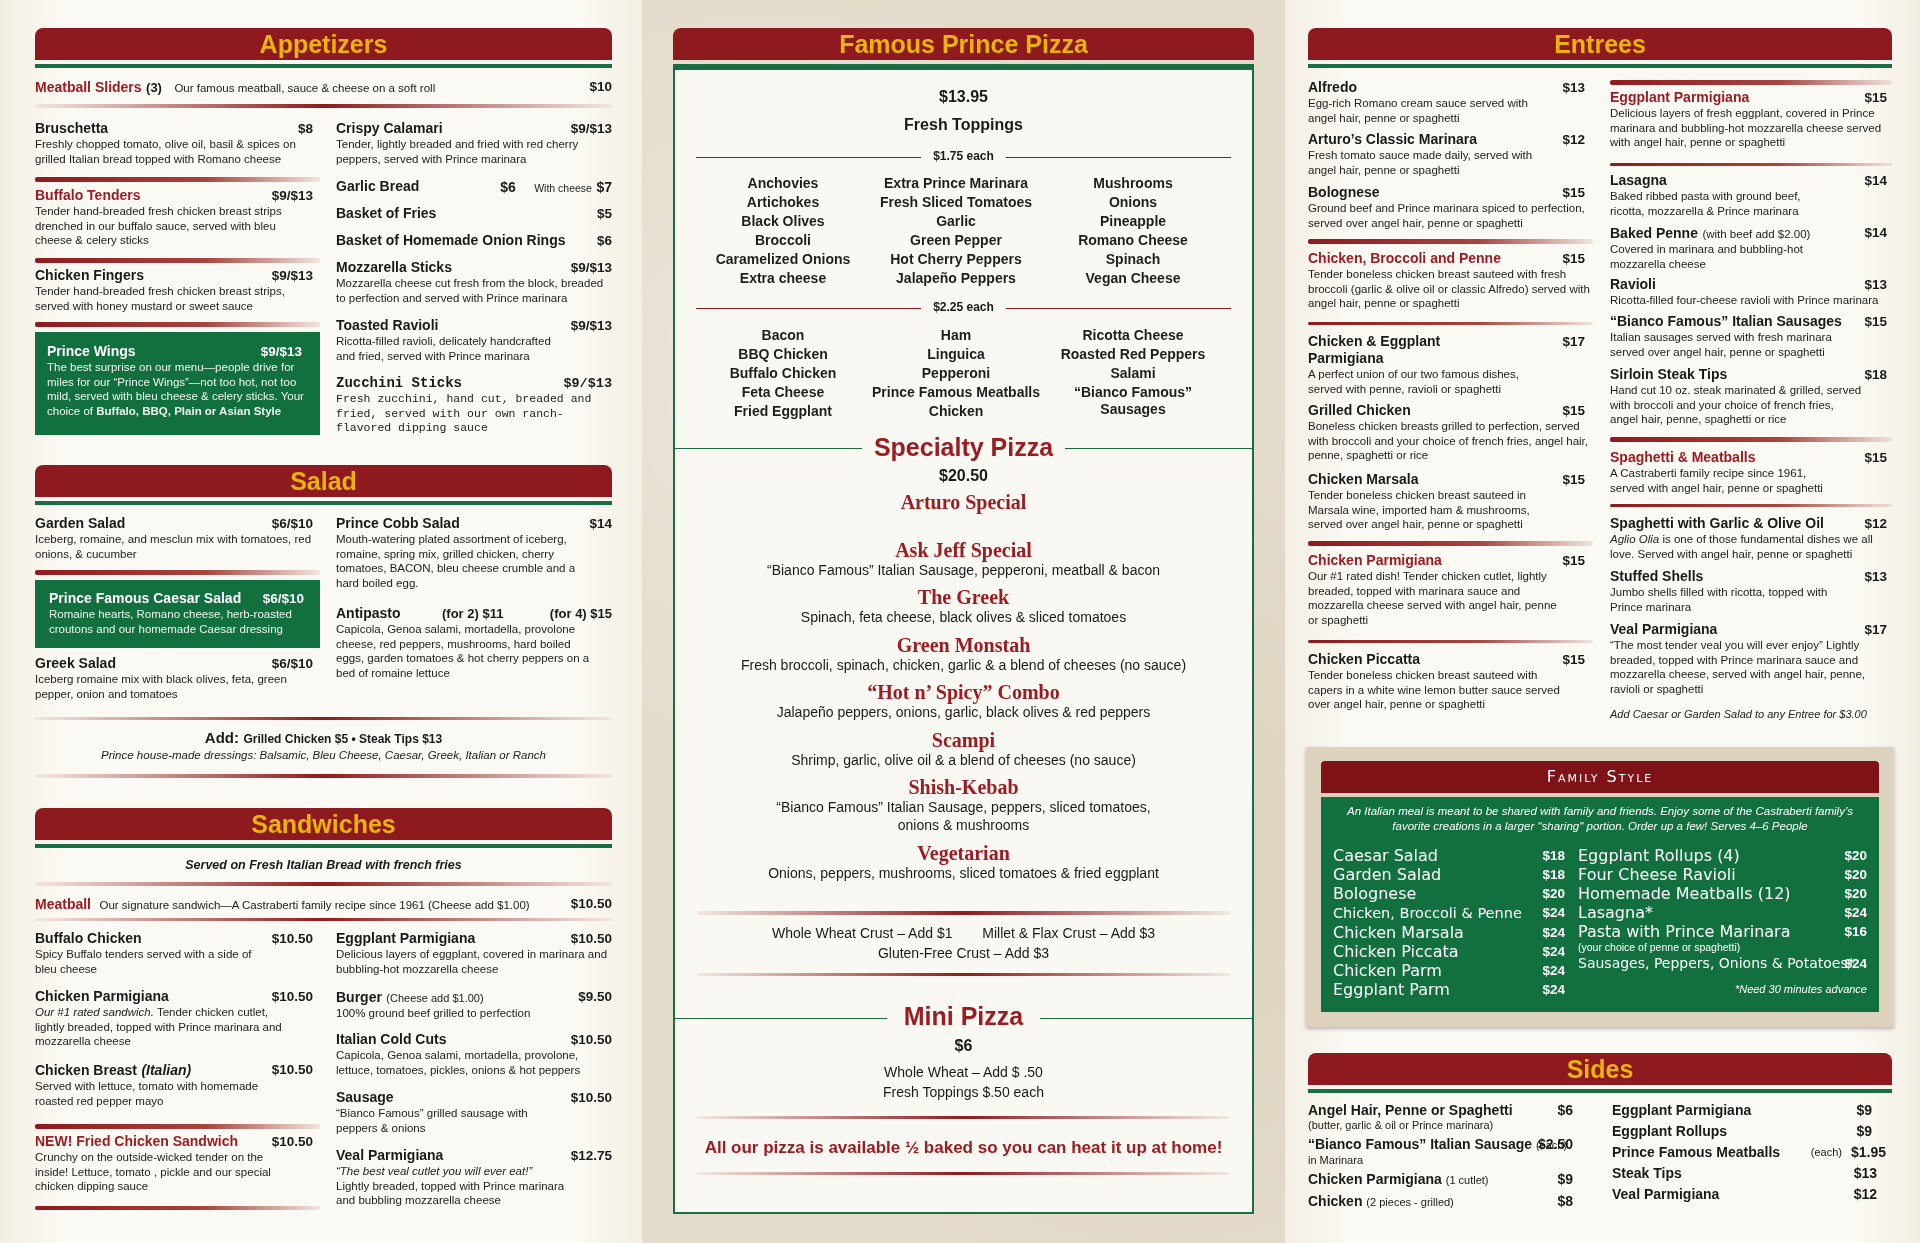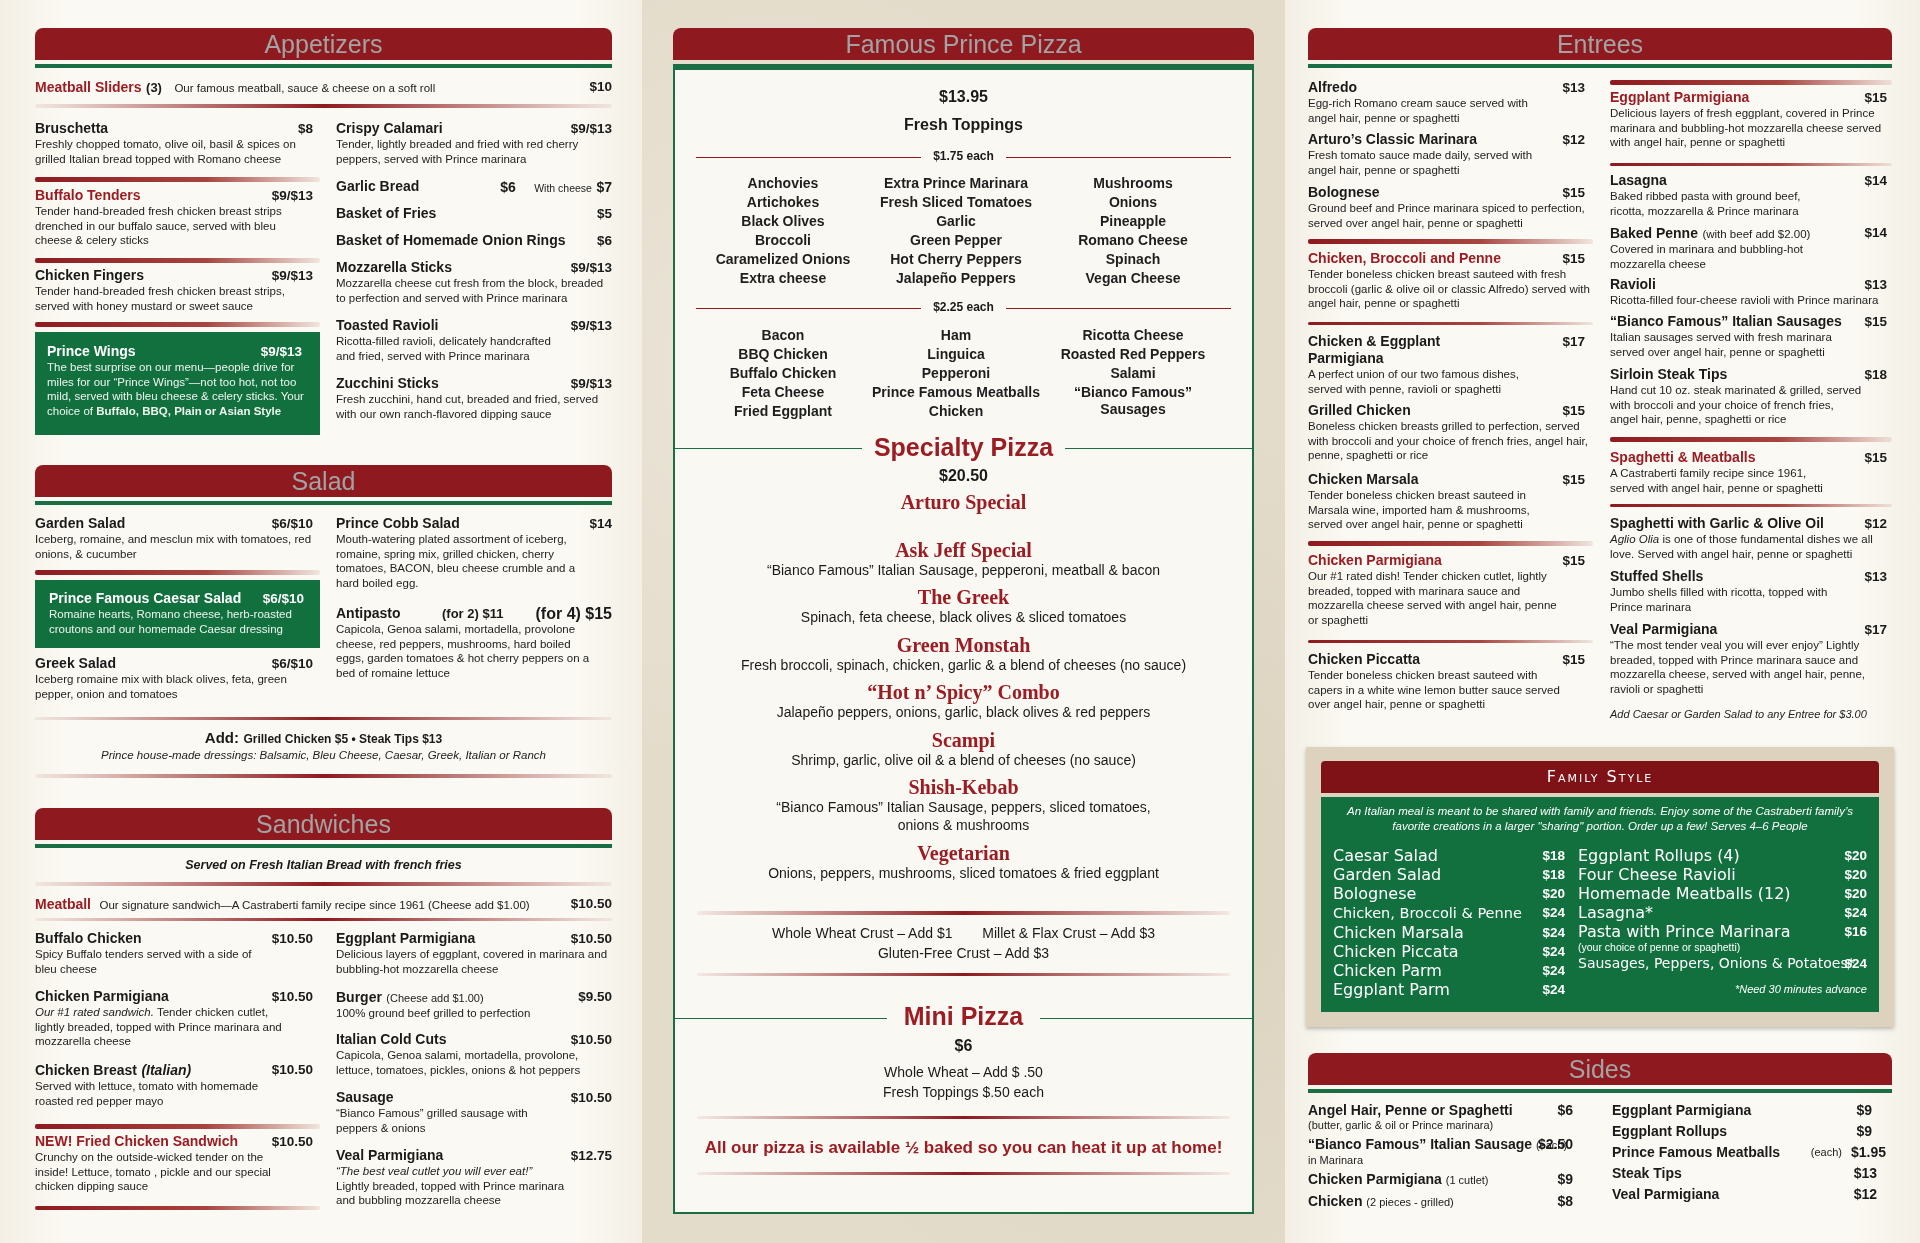--- a/index.html
+++ b/index.html
@@ -10,23 +10,23 @@
     background: #f7f3ea;
     position: relative;
   }
   .panel { position: absolute; top: 0; height: 1243px; }
   .panel-left { left: 0; width: 642px; background: linear-gradient(90deg, #f3efe5 0%, #fbf9f3 10%, #fbf9f3 90%, #f3efe5 100%); }
   .panel-mid { left: 642px; width: 643px; background: #e4dccb;
     background-image: radial-gradient(circle at 20% 30%, rgba(255,255,255,0.25) 0, transparent 40%), radial-gradient(circle at 80% 70%, rgba(180,165,140,0.2) 0, transparent 45%); }
   .panel-right { left: 1285px; width: 635px; background: linear-gradient(90deg, #f3efe5 0%, #fbf9f3 10%, #fbf9f3 90%, #f3efe5 100%); }
 
   .sec-header {
-    position: absolute; background: #8e1a1f; color: #a3a3a3;
+    position: absolute; background: #8e1a1f; color: #eab308;
     border-radius: 8px 8px 0 0; text-align: center;
-    font-weight: normal; font-size: 25px; line-height: 32px; height: 32px;
+    font-weight: bold; font-size: 25px; line-height: 32px; height: 32px;
   }
   .sec-header::after {
     content: ""; position: absolute; left: 0; right: 0; bottom: -8px; height: 4px; background: #1b6e43;
   }
   .abs { position: absolute; }
   .item-name { font-weight: bold; font-size: 14px; line-height: 17px; }
   .item-name.red { color: #9b1c22; }
   .item-price { font-weight: bold; font-size: 13.5px; position: absolute; right: 0; top: 0; line-height: 17px; }
   .item-desc { font-size: 11.5px; line-height: 14.5px; color: #222; }
   .item { position: absolute; }
@@ -130,21 +130,21 @@
 <div class="item" style="left:336px;top:259px;width:276px;">
   <div class="item-name">Mozzarella Sticks</div>
   <div class="item-price">$9/$13</div>
   <div class="item-desc">Mozzarella cheese cut fresh from the block, breaded to perfection and served with Prince marinara</div>
 </div>
 <div class="item" style="left:336px;top:317px;width:276px;">
   <div class="item-name">Toasted Ravioli</div>
   <div class="item-price">$9/$13</div>
   <div class="item-desc" style="width:230px">Ricotta-filled ravioli, delicately handcrafted and fried, served with Prince marinara</div>
 </div>
-<div class="item" style="left:336px;top:375px;width:276px;">
+<div class="item" style="left:336px;top:375px;width:276px;font-family:Liberation Mono, monospace;">
   <div class="item-name">Zucchini Sticks</div>
   <div class="item-price">$9/$13</div>
   <div class="item-desc">Fresh zucchini, hand cut, breaded and fried, served with our own ranch-flavored dipping sauce</div>
 </div>
 
 <div class="sec-header" style="left:35px;top:465px;width:577px;">Salad</div>
 
 <div class="item" style="left:35px;top:515px;width:278px;">
   <div class="item-name">Garden Salad</div>
   <div class="item-price">$6/$10</div>
@@ -165,21 +165,21 @@
 </div>
 
 <div class="item" style="left:336px;top:515px;width:276px;">
   <div class="item-name">Prince Cobb Salad</div>
   <div class="item-price">$14</div>
   <div class="item-desc" style="width:260px">Mouth-watering plated assortment of iceberg, romaine, spring mix, grilled chicken, cherry tomatoes, BACON, bleu cheese crumble and a hard boiled egg.</div>
 </div>
 <div class="item" style="left:336px;top:605px;width:276px;">
   <div class="item-name">Antipasto</div>
   <div class="item-name" style="position:absolute;left:106px;top:0;font-size:13px;">(for 2) $11</div>
-  <div class="item-price" style="font-size:16px">(for 4) $15</div>
+  <div class="item-price" style="font-size:13px">(for 4) $15</div>
   <div class="item-desc" style="width:265px">Capicola, Genoa salami, mortadella, provolone cheese, red peppers, mushrooms, hard boiled eggs, garden tomatoes &amp; hot cherry peppers on a bed of romaine lettuce</div>
 </div>
 
 <div class="rule-c" style="left:35px;top:717px;width:577px;height:3px;"></div>
 <div class="abs center" style="left:35px;top:729px;width:577px;">
   <span class="item-name" style="font-size:15px">Add:</span>
   <span class="item-name" style="font-size:12px">Grilled Chicken $5  •  Steak Tips $13</span>
 </div>
 <div class="abs center item-desc" style="left:35px;top:748px;width:577px;font-style:italic;font-size:11.5px;">Prince house-made dressings:  Balsamic, Bleu Cheese, Caesar, Greek, Italian or Ranch</div>
 <div class="rule-c" style="left:35px;top:774px;width:577px;"></div>

